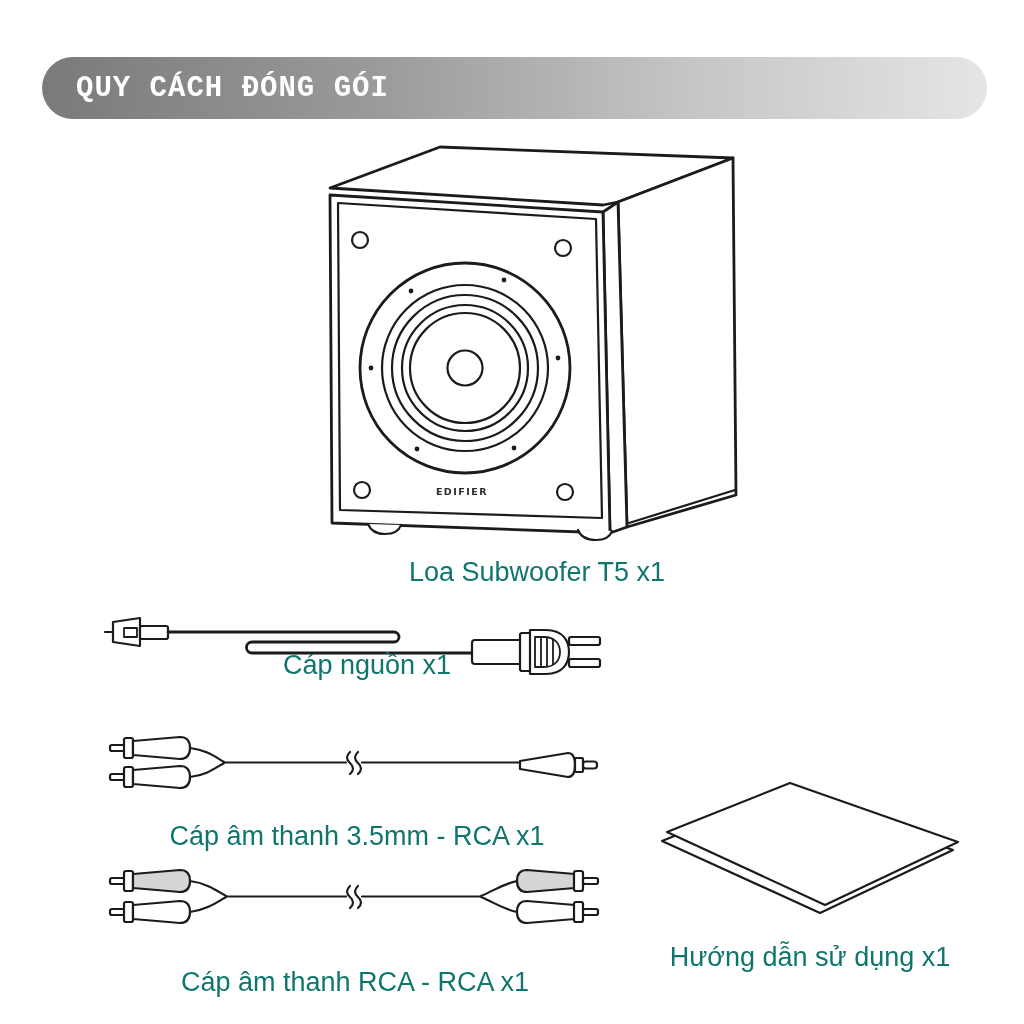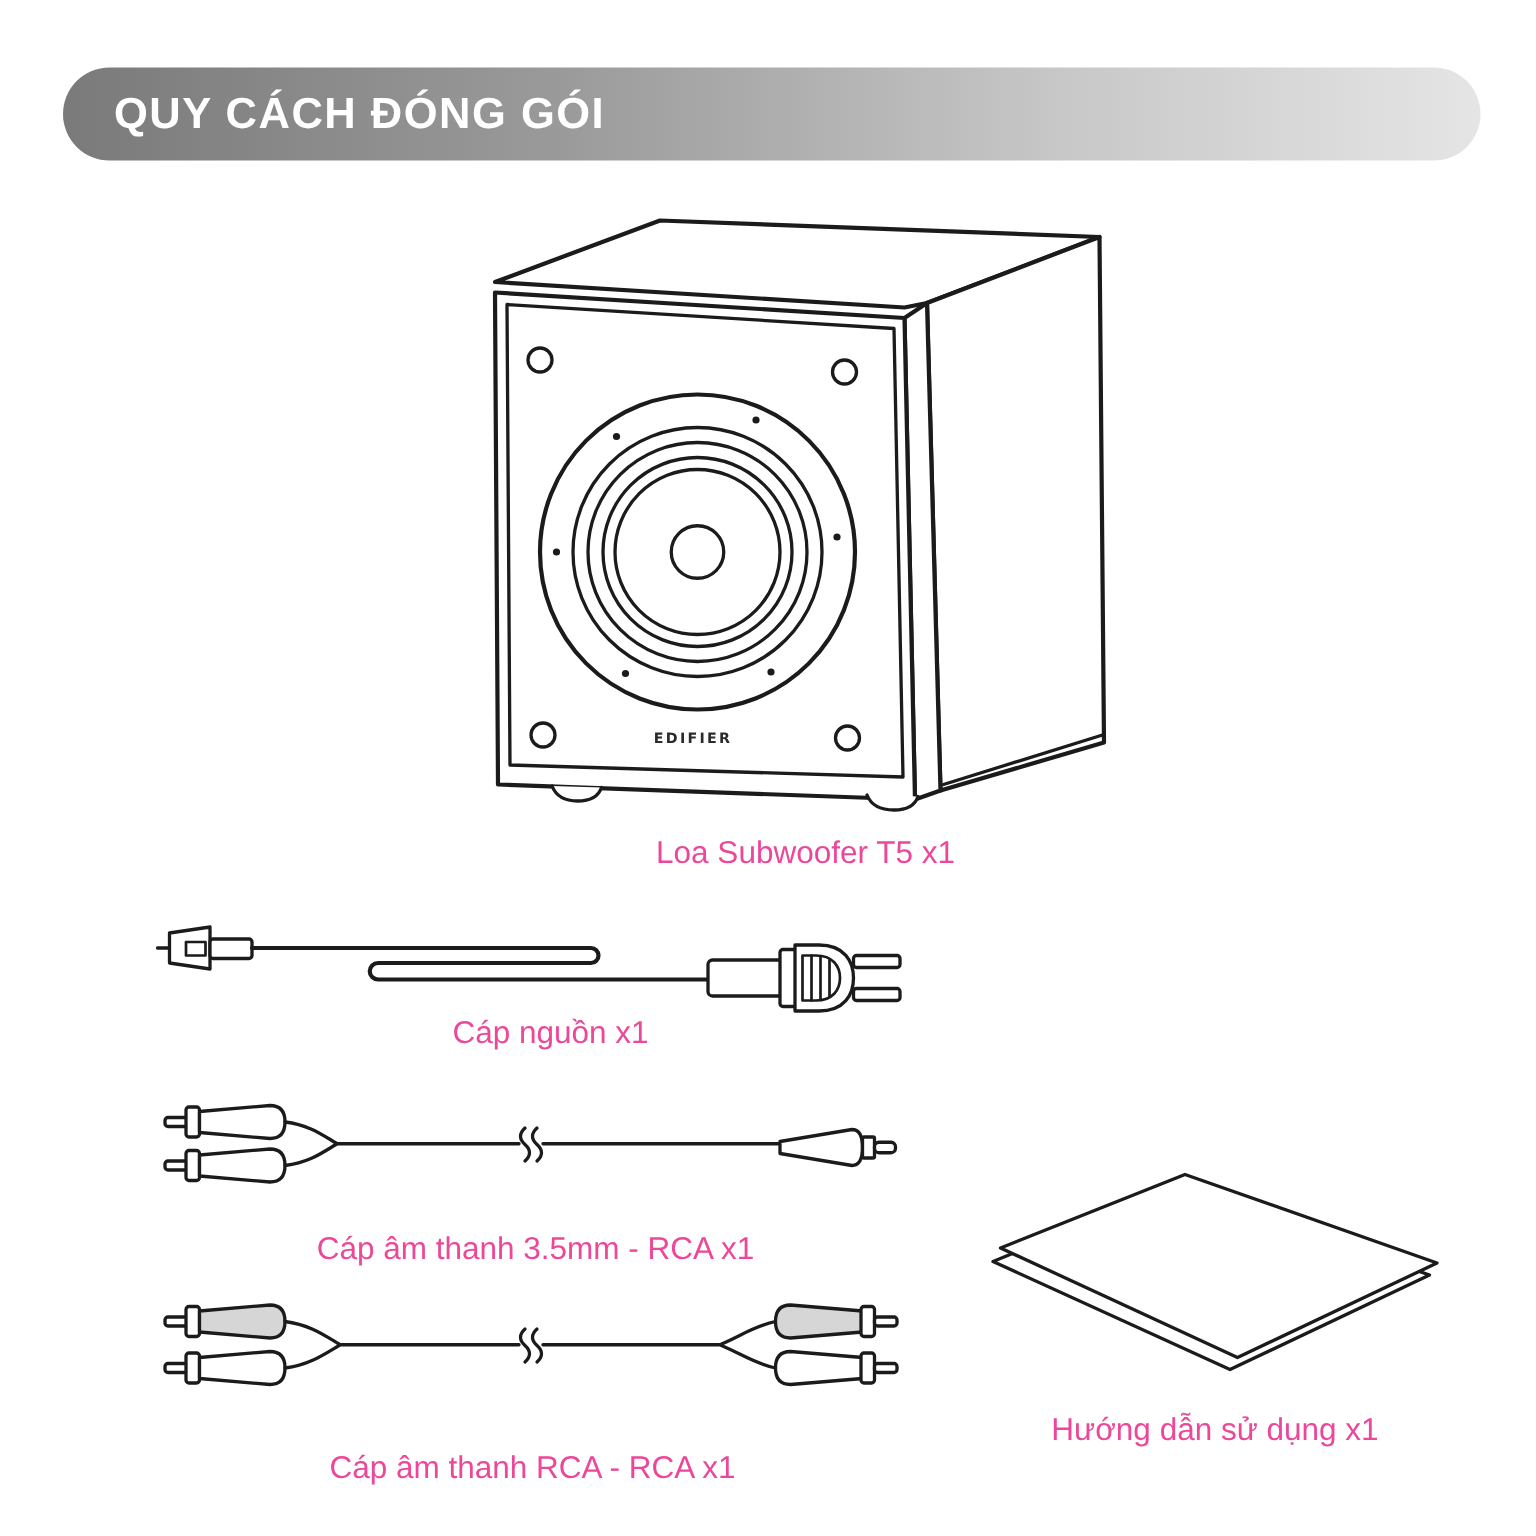--- a/index.html
+++ b/index.html
@@ -2,32 +2,32 @@
 <html><head>
 <meta charset="utf-8">
 <style>
   html,body{margin:0;padding:0;}
   body{
     width:1024px;height:1024px;position:relative;overflow:hidden;
     background:#ffffff;
     font-family:"Liberation Sans", sans-serif;
   }
   .banner{
-    position:absolute;left:42px;top:45px;width:945px;height:62px;
+    position:absolute;left:42px;top:57px;width:945px;height:62px;
     border-radius:31px;
     background:linear-gradient(to right,#7a7a7a 0%,#9a9a9a 35%,#c7c7c7 70%,#e5e5e5 100%);
-    display:flex;align-items:center;
+    display:flex;align-items:center;font-family:Liberation Mono, monospace;
   }
   .banner-title{
     color:#ffffff;font-size:29px;font-weight:600;letter-spacing:1px;
     padding-left:34px;white-space:nowrap;
   }
   .fig{position:absolute;}
   .caption{
-    position:absolute;text-align:center;color:#ec4899;font-size:21px;
+    position:absolute;text-align:center;color:#0f766e;font-size:27px;
     line-height:1.2;white-space:nowrap;
   }
   
   .s2{stroke:#1b1b1b;stroke-width:2.2;fill:#ffffff;stroke-linejoin:round;stroke-linecap:round;}
   .s2n{stroke:#1b1b1b;stroke-width:2.2;fill:none;stroke-linejoin:round;stroke-linecap:round;}
   .s3{stroke:#1b1b1b;stroke-width:2.8;fill:#ffffff;stroke-linejoin:round;stroke-linecap:round;}
   .s3n{stroke:#1b1b1b;stroke-width:2.8;fill:none;stroke-linejoin:round;stroke-linecap:round;}
   .thin{stroke:#1b1b1b;stroke-width:1.8;fill:none;stroke-linejoin:round;stroke-linecap:round;}
   .dot{fill:#1b1b1b;stroke:none;}
   .gray{fill:#d6d6d6;}
@@ -90,21 +90,21 @@
     <rect class="s2" x="420" y="21" width="11" height="38" rx="2"></rect>
     <path class="s2" d="M430,18 H446 C463,18 469,29 469,40 C469,51 463,62 446,62 H430 Z"></path>
     <path class="thin" d="M435,25 H444 C455,25 460,32 460,40 C460,48 455,55 444,55 H435 Z"></path>
     <line class="thin" x1="441" y1="25" x2="441" y2="55"></line>
     <line class="thin" x1="447" y1="26" x2="447" y2="54"></line>
     <line class="thin" x1="453" y1="28" x2="453" y2="52"></line>
     <rect class="s2" x="469" y="25" width="31" height="8" rx="2"></rect>
     <rect class="s2" x="469" y="47" width="31" height="8" rx="2"></rect>
   </g>
 </svg>
-<div class="caption" style="left:217px;top:676px;width:300px;">Cáp nguồn x1</div>
+<div class="caption" style="left:217px;top:649px;width:300px;">Cáp nguồn x1</div>
 
 <svg class="fig" style="left:100px;top:732px;" width="510" height="66" viewBox="0 0 510 66">
   <g>
     <rect class="s2" x="10" y="13" width="15" height="6" rx="2"></rect>
     <rect class="s2" x="24" y="6" width="9" height="20" rx="2"></rect>
     <path class="s2" d="M33,9 L80,5 Q90,5 90,16 Q90,27 80,27 L33,23 Z"></path>
   </g>
   <g>
     <rect class="s2" x="10" y="42" width="15" height="6" rx="2"></rect>
     <rect class="s2" x="24" y="35" width="9" height="20" rx="2"></rect>

